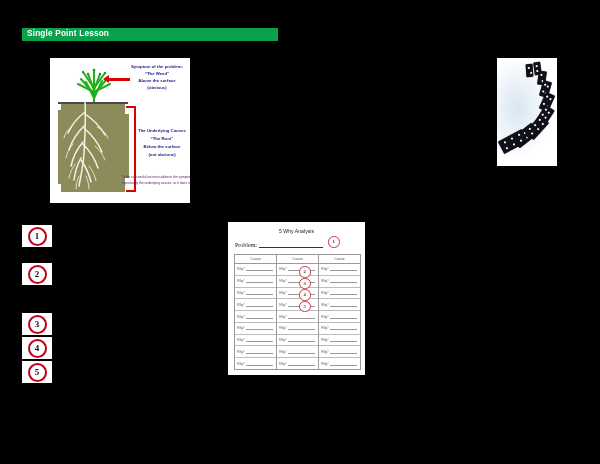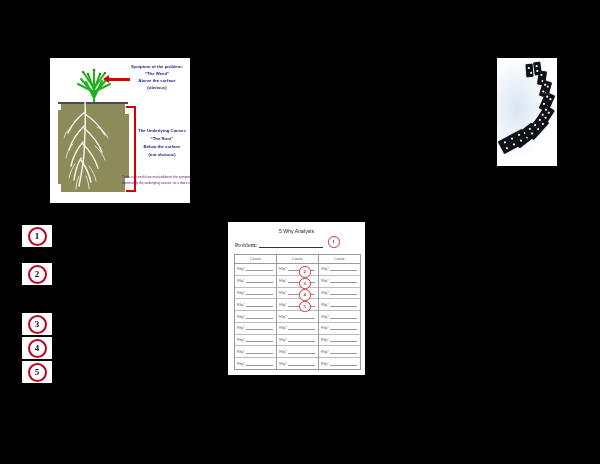--- a/index.html
+++ b/index.html
@@ -77,20 +77,23 @@
   .marker{position:absolute;width:9.5px;height:9.5px;border-radius:50%;
           border:1.3px solid #d0323c;background:#fff;display:flex;
           align-items:center;justify-content:center;font-size:4.6px;
           color:#333;font-weight:bold;font-family:"Liberation Serif",serif;}
 </style>
 </head>
 <body>
 
 <div class="page">
 
+  <div class="title-bar">
+    <span class="txt">Single Point Lesson</span>
+  </div>
 
   <div class="weed-fig">
 
     <svg class="plant-svg" width="40" height="36" viewBox="0 0 40 36">
       <g fill="none" stroke="#22b01e" stroke-width="2.1" stroke-linecap="round">
         <path d="M20 35 L20 12"></path>
           <path d="M20 30 L12 14"></path>
           <path d="M20 30 L28 13"></path>
         <path d="M20 26 L7 11"></path>
           <path d="M20 26 L33 11"></path>

